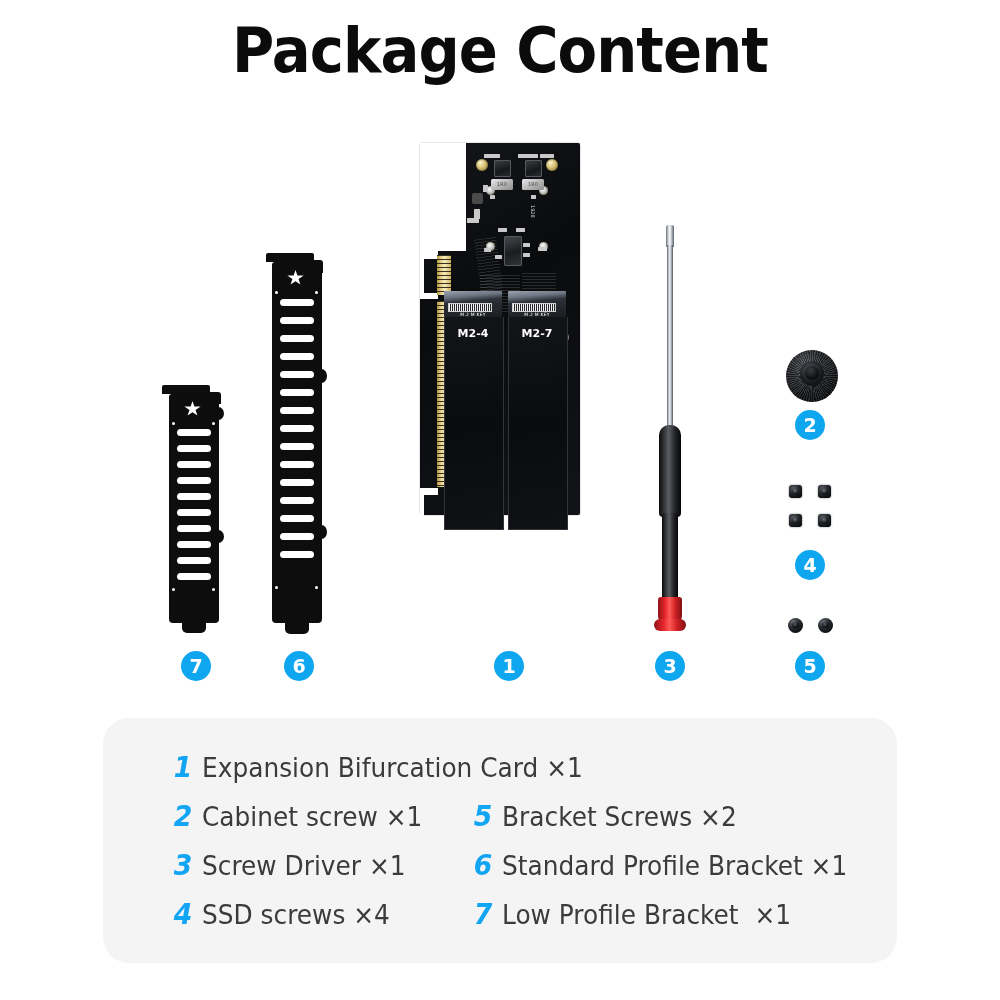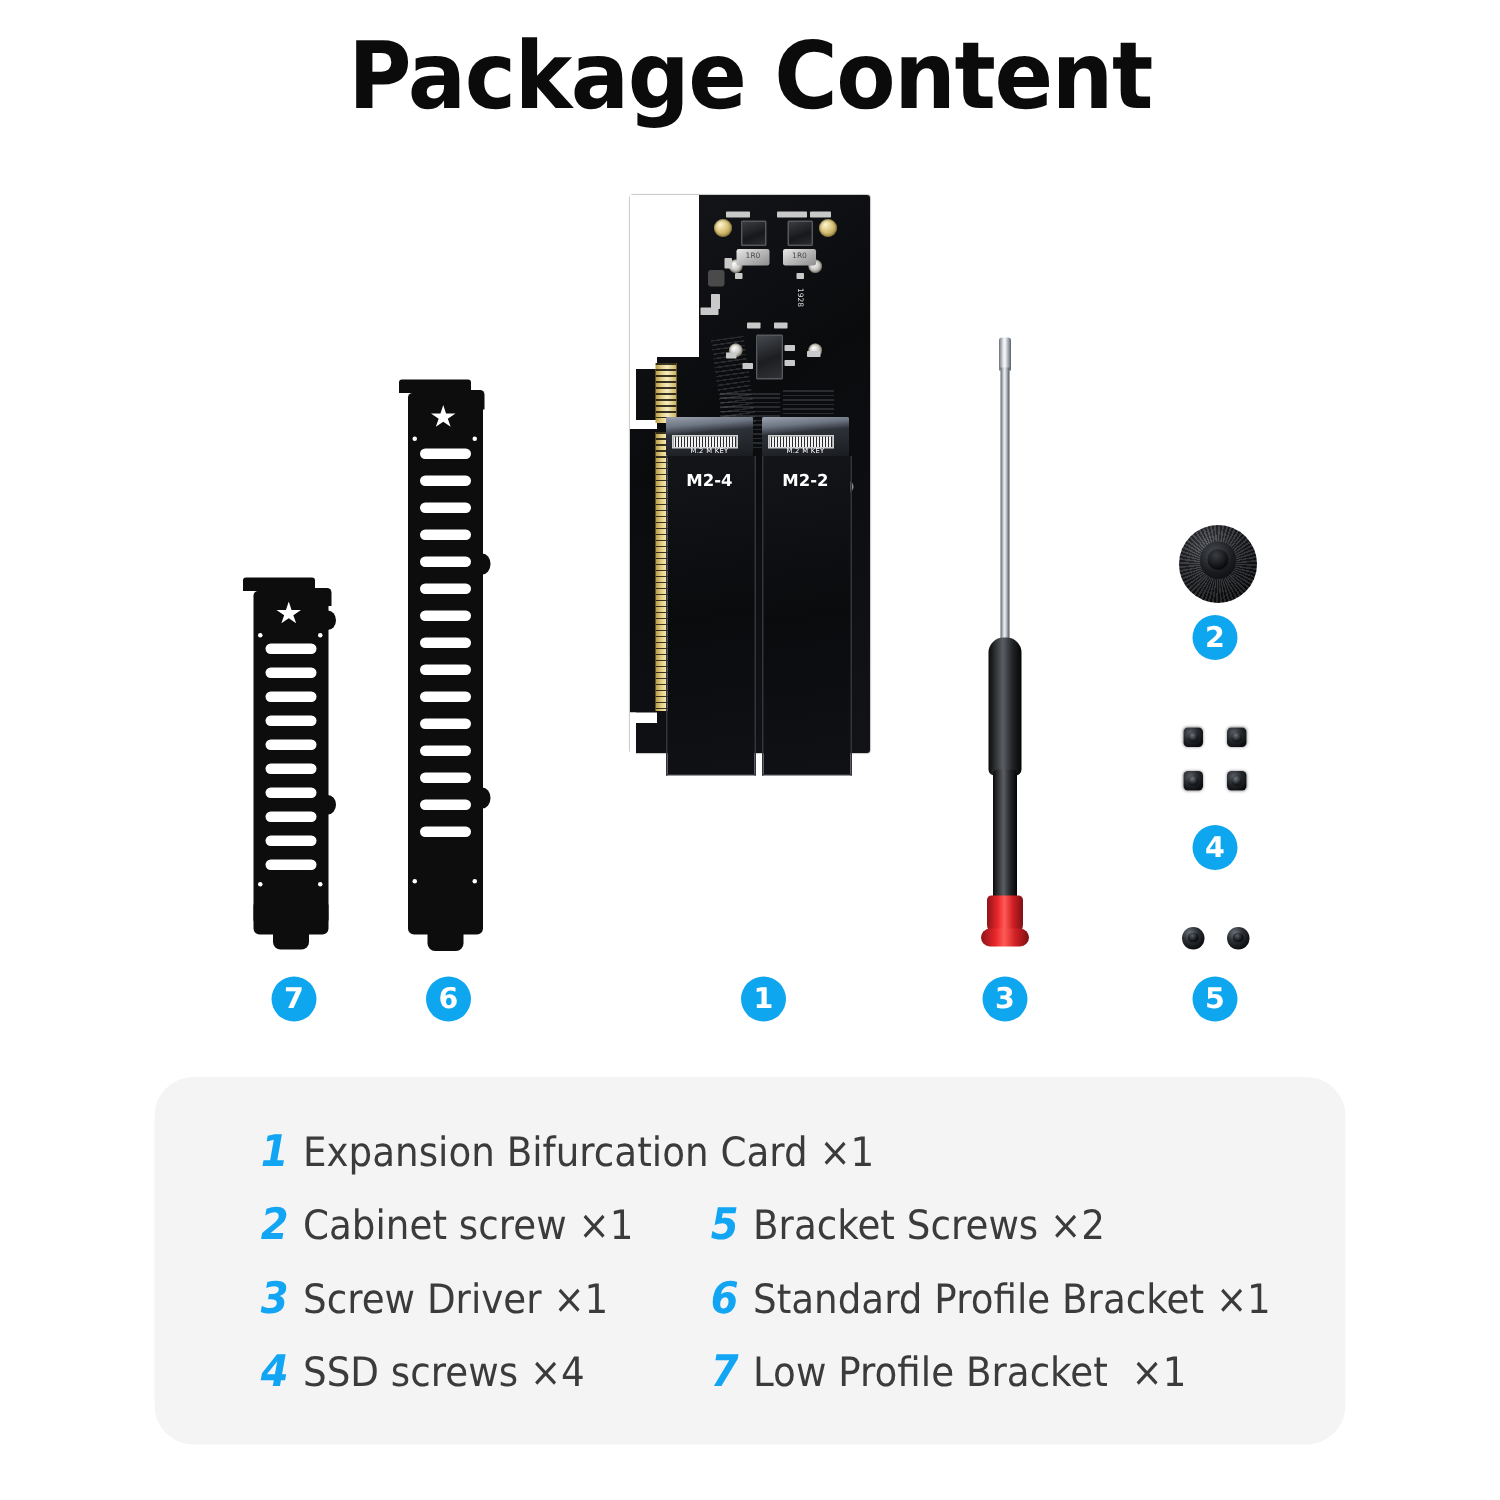--- a/index.html
+++ b/index.html
@@ -51,21 +51,21 @@
     font-weight: bold;
     line-height: 30px;
     text-align: center;
     font-family: "DejaVu Sans", sans-serif;
   }
 
   
   #pcb-card {
     position: absolute;
     left: 420px;
-    top: 20px;
+    top: 33px;
     width: 160px;
     height: 372px;
   }
   .pcb-body {
     position: absolute;
     inset: 0;
     background:
       linear-gradient(145deg, #15161a 0%, #0a0b0d 40%, #121317 100%);
     border-radius: 2px;
     box-shadow: 0 0 1px #000;
@@ -488,21 +488,21 @@
       <div class="m2-pins"></div>
       <div class="m2-keytext">M.2 M KEY</div>
       <div class="m2-label">M2-4</div>
     </div>
 
     <div class="m2-slot" style="left:88px; top:148px;">
       <div class="m2-tray"></div>
       <div class="m2-connector"></div>
       <div class="m2-pins"></div>
       <div class="m2-keytext">M.2 M KEY</div>
-      <div class="m2-label">M2-2</div>
+      <div class="m2-label">M2-7</div>
     </div>
   </div>
   <div class="badge" style="left:494px; top:541px;">1</div>
 
   <div id="screwdriver" style="left:650px; top:115px; width:40px; height:420px;">
     <div class="sd-tip" style="left:16px; top:0px;   width:8px;  height:22px; border-radius:2px 2px 0 0;"></div>
     <div class="sd-shaft" style="left:17px; top:20px;  width:6px;  height:185px;"></div>
     <div class="sd-grip" style="left:9px;  top:200px; width:22px; height:92px; border-radius:10px 10px 4px 4px;"></div>
     <div class="sd-grip" style="left:12px; top:288px; width:16px; height:92px; border-radius:3px;"></div>
     <div class="sd-cap" style="left:8px;  top:372px; width:24px; height:28px; border-radius:3px 3px 9px 9px;"></div>

